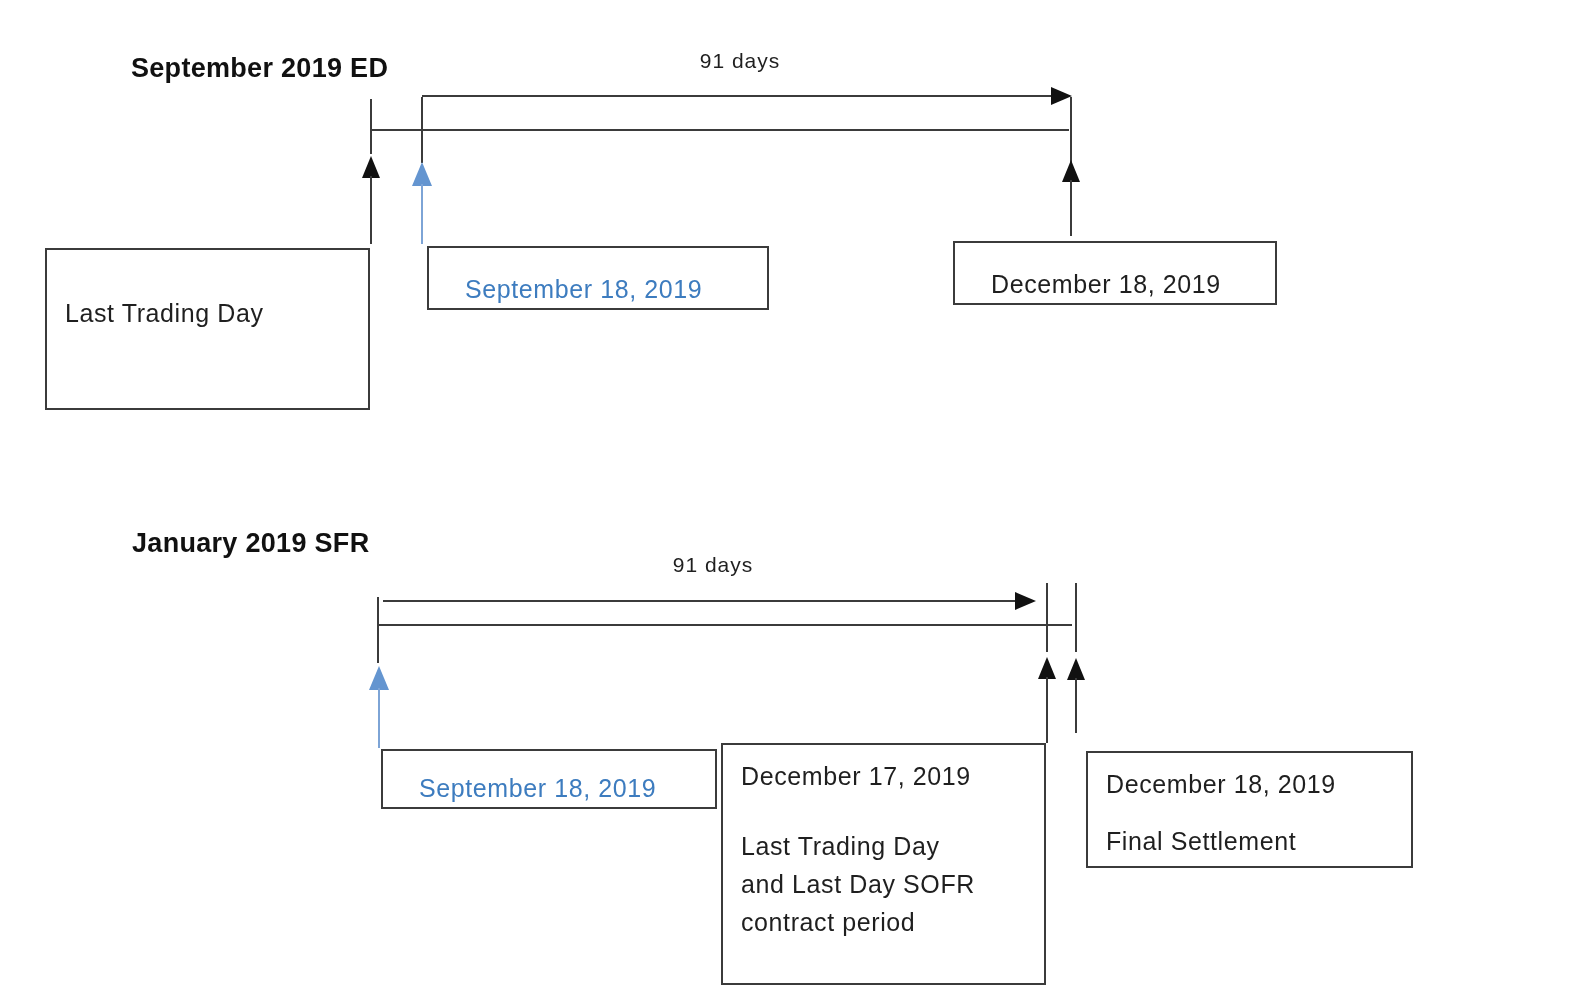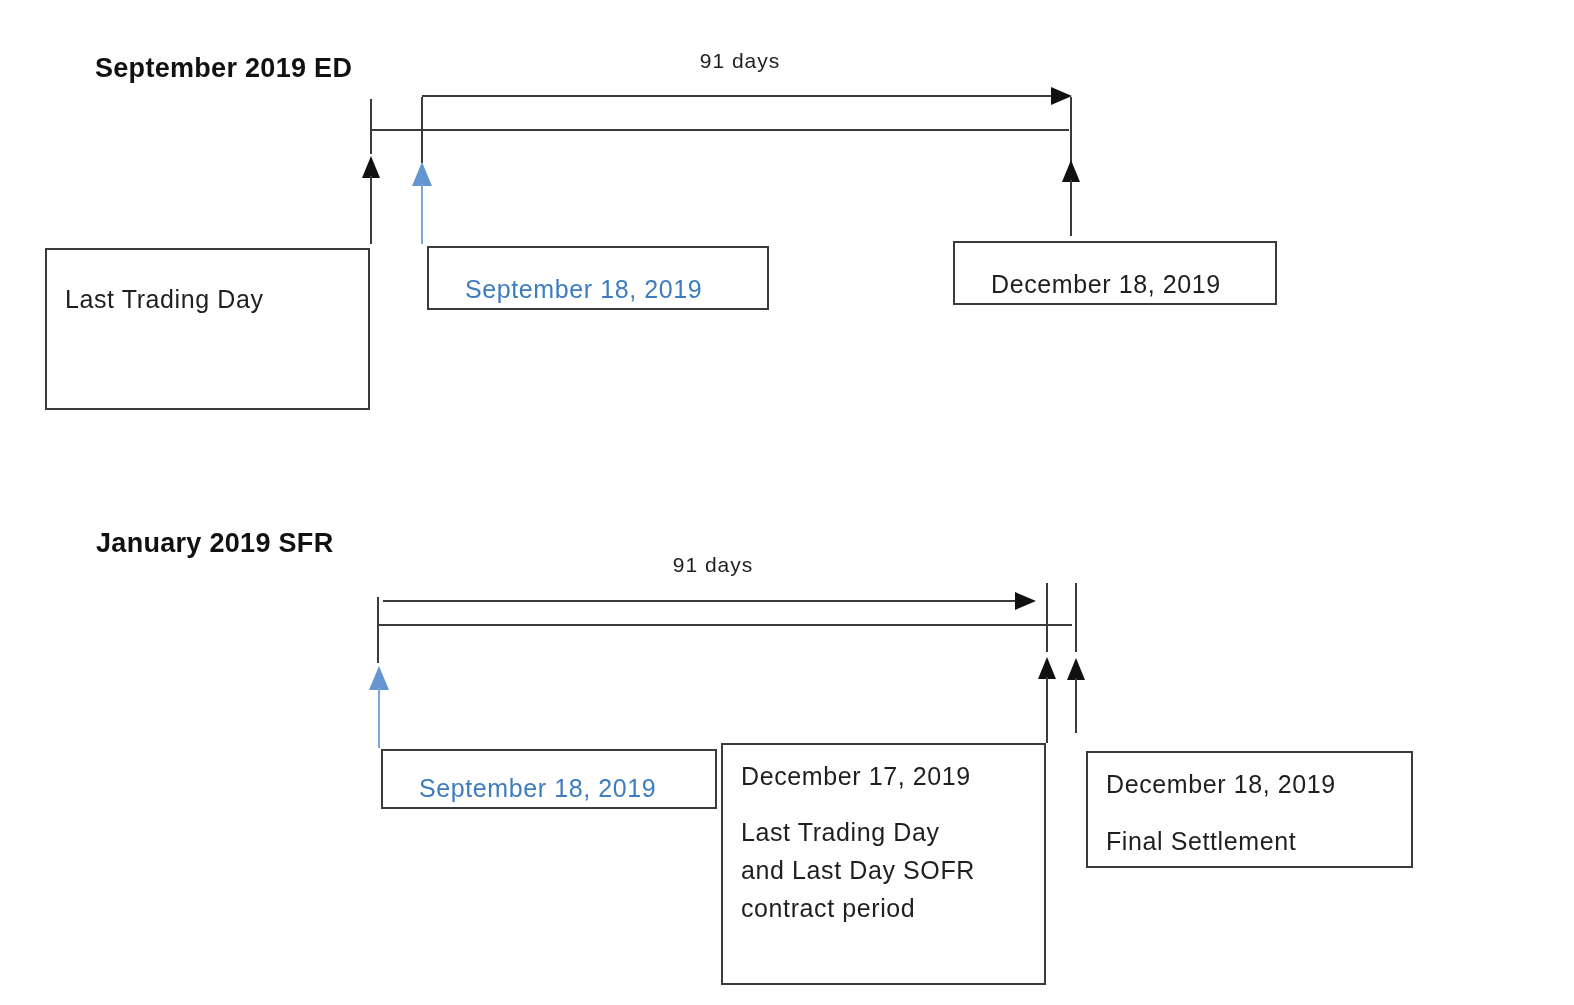--- a/index.html
+++ b/index.html
@@ -16,20 +16,21 @@
     font-family: "Liberation Sans", sans-serif;
     color: #1f1f1f;
   }
   .section-title {
     position: absolute;
     font-size: 27px;
     font-weight: bold;
     letter-spacing: 0.3px;
     color: #111111;
     white-space: nowrap;
+    margin-left: 36px;
   }
   .duration-label {
     position: absolute;
     font-size: 21px;
     letter-spacing: 1px;
     color: #1f1f1f;
     width: 200px;
     text-align: center;
     white-space: nowrap;
   }
@@ -79,21 +80,21 @@
   }
   .label-box.pad {
     padding: 12px 18px;
   }
   .label-box.single {
     display: flex;
     align-items: flex-end;
     padding-left: 36px;
   }
   .label-box .caption {
-    margin-top: 18px;
+    margin-top: 32px;
   }
   .blue-text {
     color: #3d7cbf;
   }
   .wrap-narrow {
     max-width: 225px;
   }
 </style>
 </head>
 <body>

